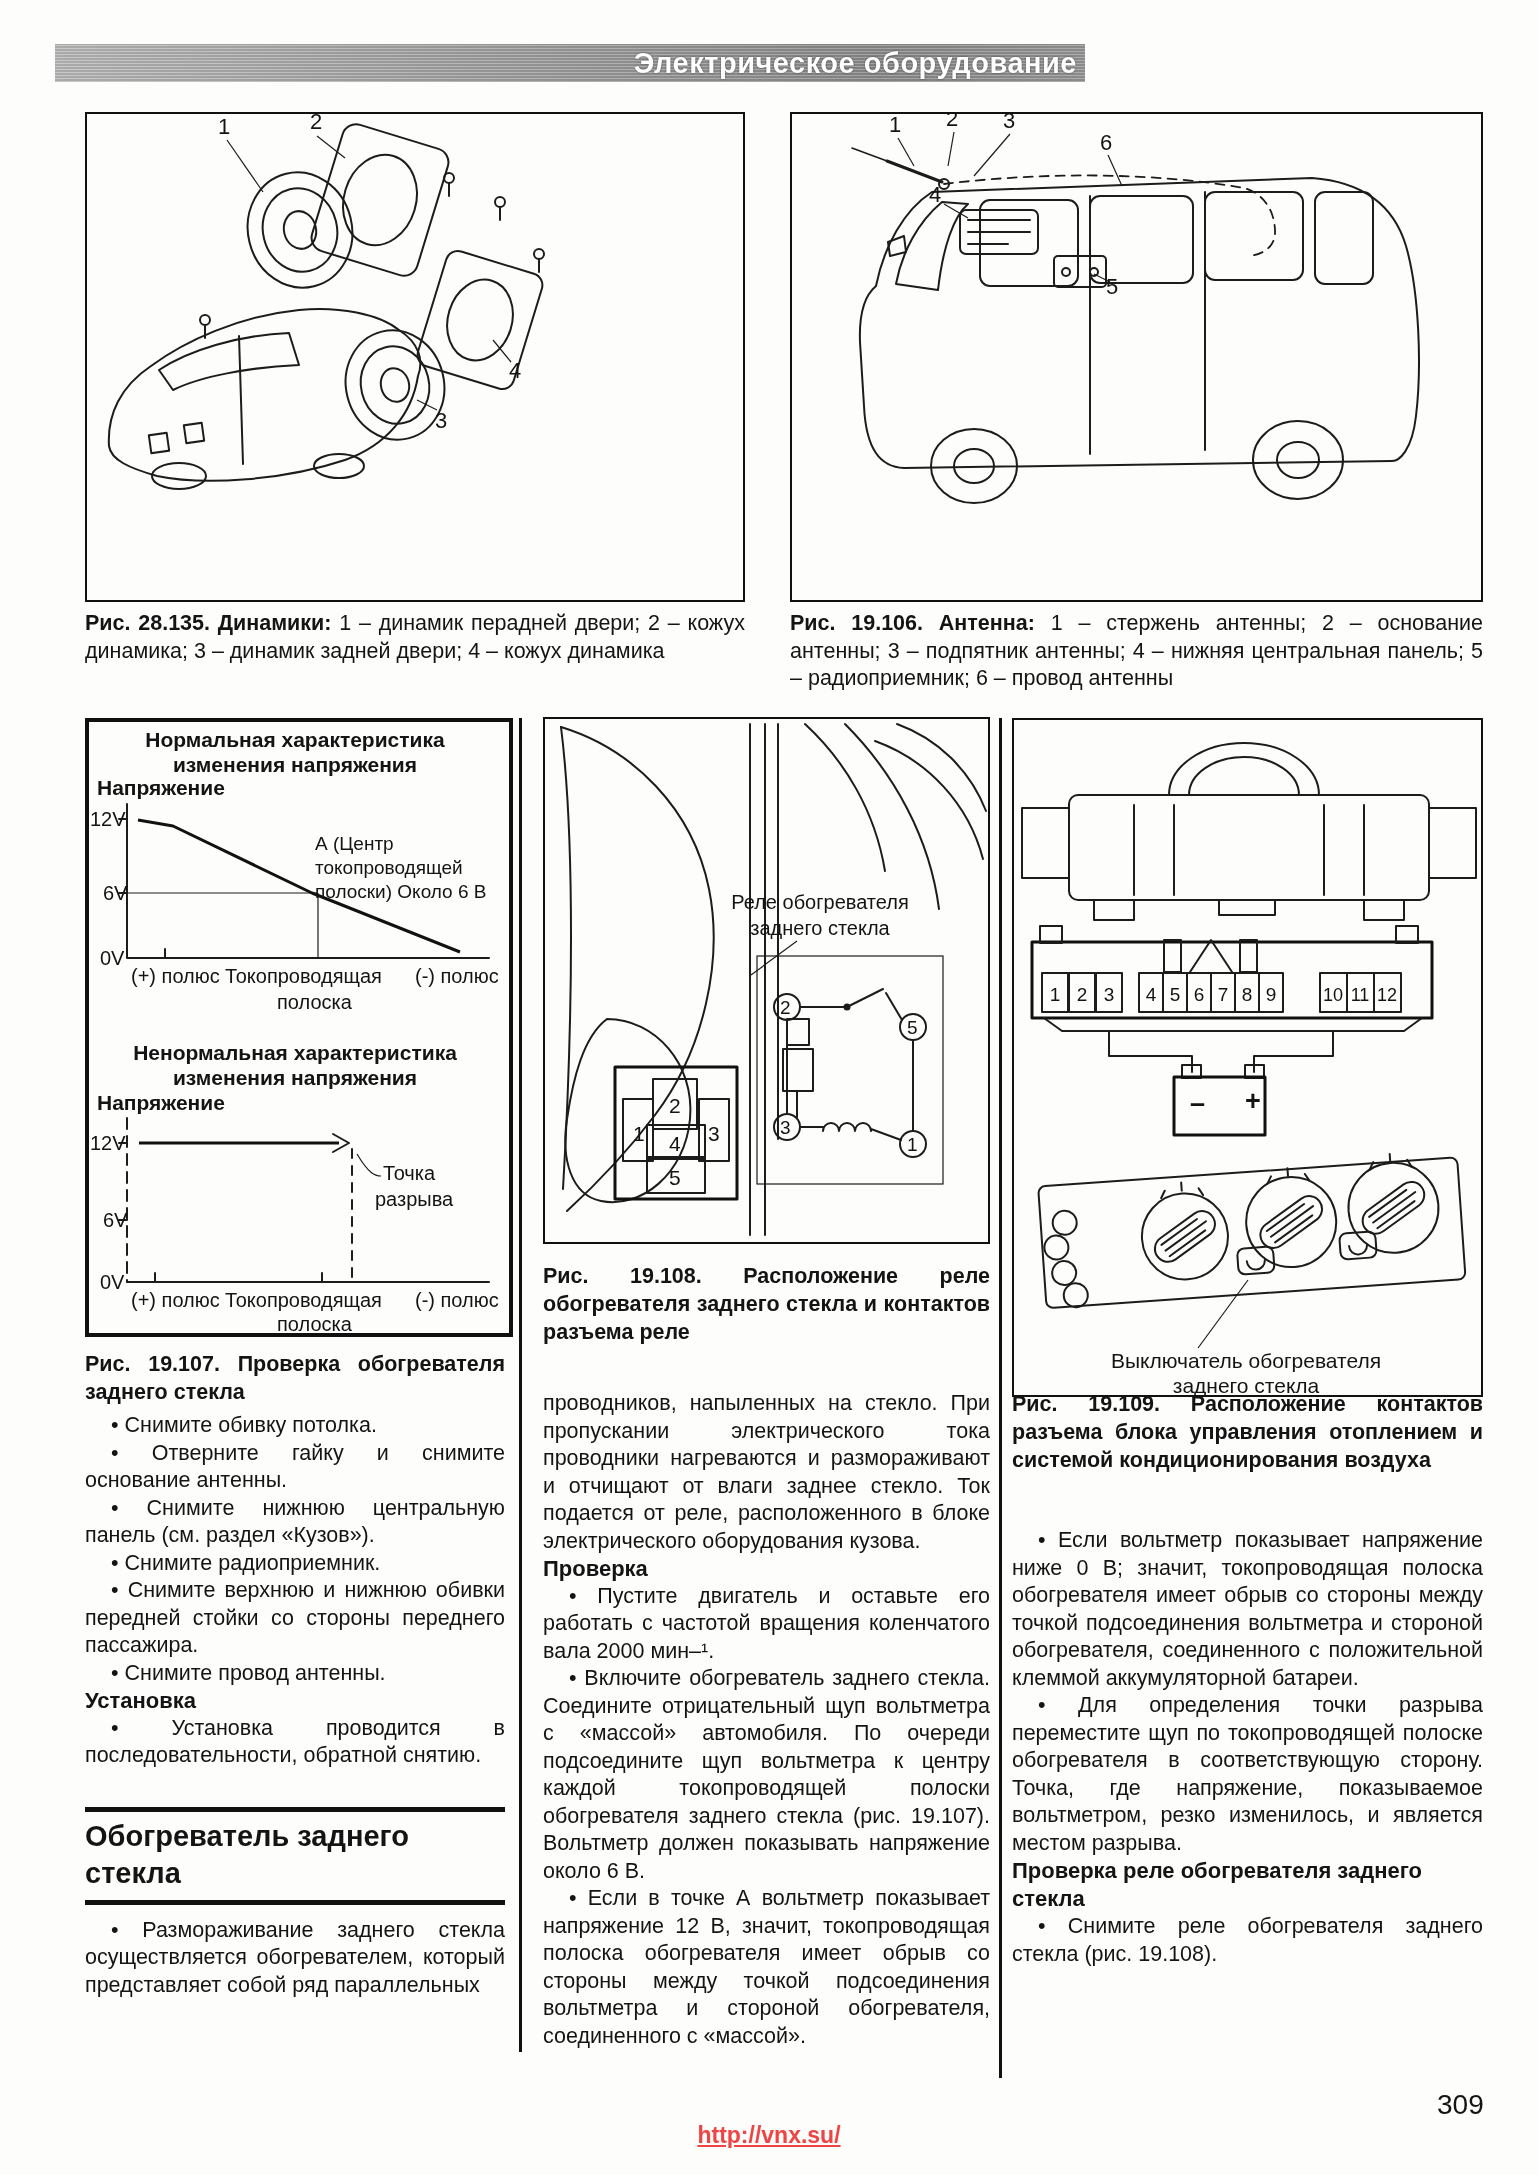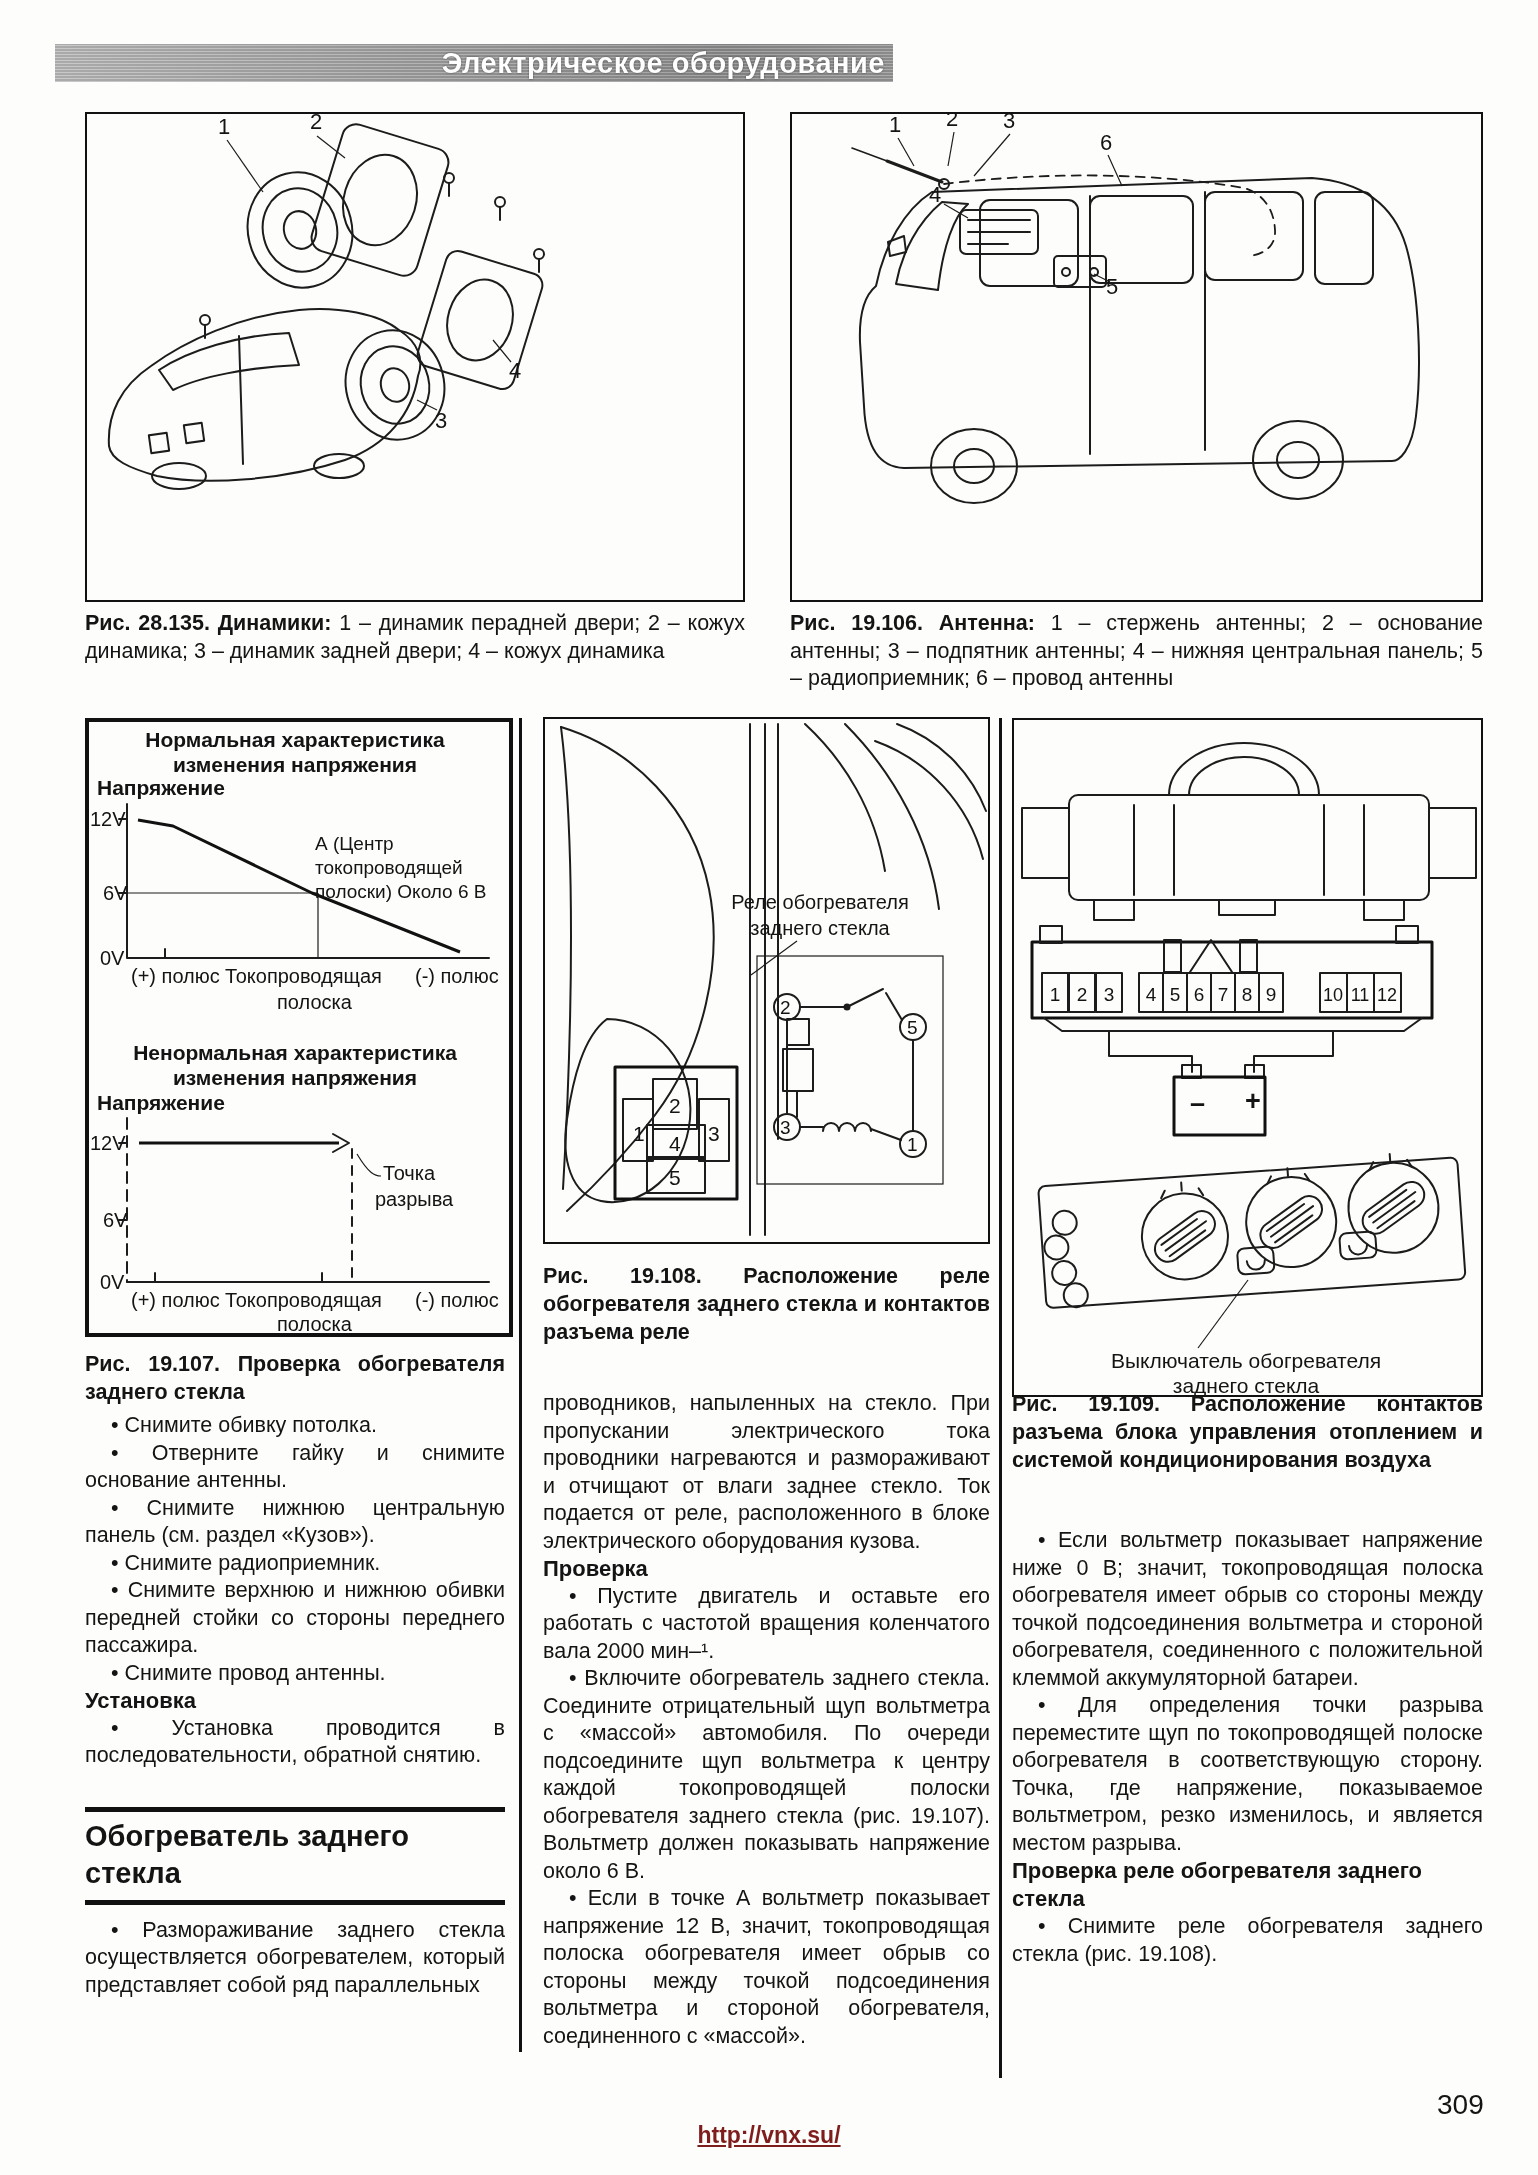--- a/index.html
+++ b/index.html
@@ -4,21 +4,21 @@
 <style>
   html,body{margin:0;padding:0;}
   body{
     width:1538px;height:2175px;position:relative;overflow:hidden;
     background:#fdfdfb;color:#141414;
     font-family:"Liberation Sans","DejaVu Sans",sans-serif;
   }
   .abs{position:absolute;}
   
   .header-bar{
-    left:55px;top:44px;width:838px;height:38px;
+    left:55px;top:44px;width:1030px;height:38px;
     background:
       repeating-linear-gradient(0deg, rgba(255,255,255,.18) 0 1px, rgba(0,0,0,.10) 1px 3px),
       linear-gradient(90deg,#bdbdbd,#a3a3a3 45%,#8f8f8f 80%,#9a9a9a);
     display:flex;align-items:center;justify-content:flex-end;
   }
   .header-title{
     color:#fff;font-weight:bold;font-size:29px;letter-spacing:.5px;
     padding-right:8px;text-shadow:0 0 2px rgba(0,0,0,.55);
     white-space:nowrap;
   }
@@ -43,21 +43,21 @@
   .coltext p{margin:0;}
   .coltext p.b{text-indent:26px;}
   .coltext p.b::before{content:"• ";}
   .subhead{font-weight:bold;font-size:22px;margin:16px 0 10px 0;text-align:left;text-indent:0;}
   .subhead2{font-weight:bold;font-size:22px;line-height:28px;margin:22px 0 12px 0;text-align:left;}
   .section-rule{height:5px;background:#111;margin:0;}
   .section-title{font-weight:bold;font-size:29px;line-height:37px;text-align:left;padding:6px 0 8px 0;}
   .divider{background:#111;width:3px;}
   .pagenum{font-size:28px;margin-top:35px;}
   .watermark{width:1538px;text-align:center;font-size:23px;font-weight:bold;color:#3d4db5;}
-  .watermark a{color:#7f1d1d;text-decoration:underline;}
+  .watermark a{color:#ef4444;text-decoration:underline;}
 </style>
 </head>
 <body>
 
 <div class="abs header-bar">
   <span class="header-title">Электрическое оборудование</span>
 </div>
 
 <div class="abs figbox f105">
   <svg width="656" height="486" viewBox="0 0 656 486">

